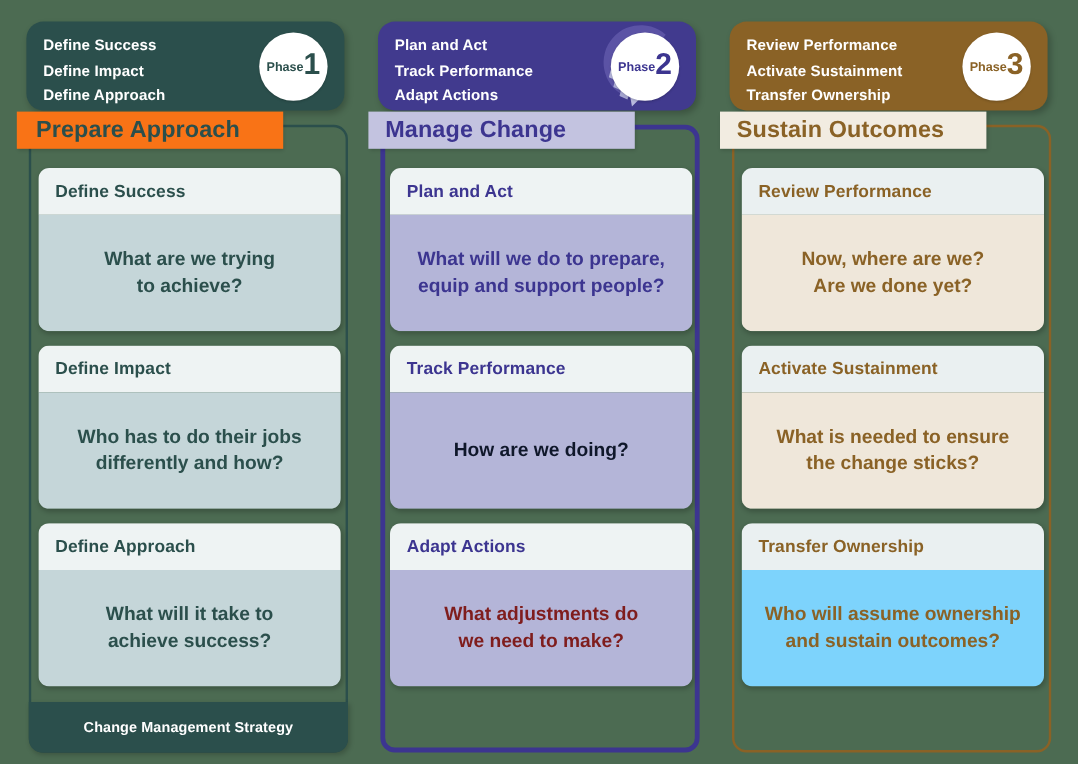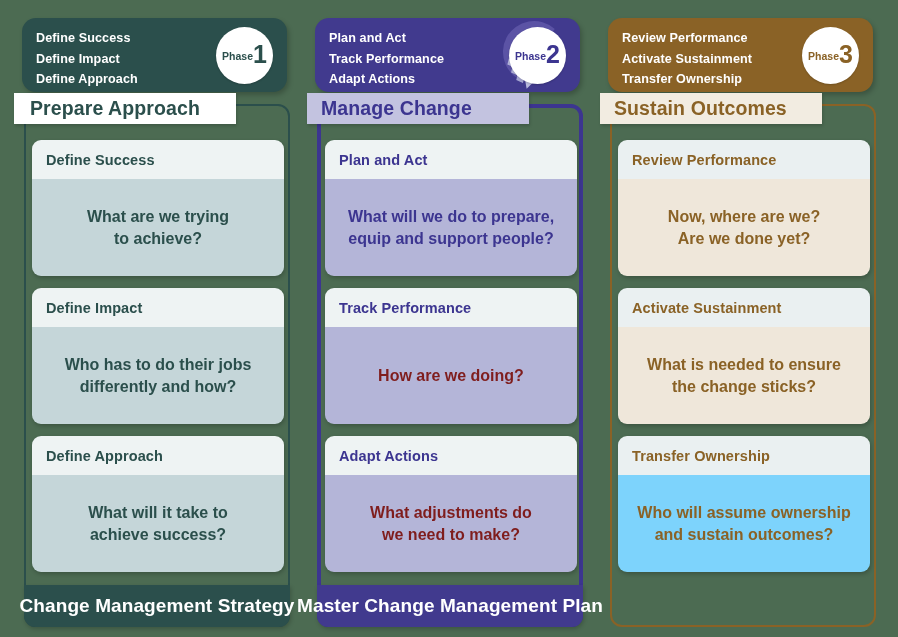--- a/index.html
+++ b/index.html
@@ -172,21 +172,21 @@
     left: 14px;
     bottom: 10px;
     width: 266px;
     height: 42px;
     border-bottom-left-radius: 11px;
     border-bottom-right-radius: 11px;
     display: flex;
     align-items: center;
     justify-content: center;
     color: #ffffff;
-    font-size: 19px;
+    font-size: 12px;
     font-weight: bold;
     letter-spacing: .1px;
     white-space: nowrap;
     z-index: 6;
     box-shadow: 1px 2px 4px rgba(0,0,0,.2);
   }
 </style>
 </head>
 <body style="background: rgb(76, 107, 82);">
 
@@ -195,21 +195,21 @@
       <div class="phase-box" style="border-color: rgb(43, 79, 76); border-width: 2px;"></div>
       <div class="phase-head" style="background: rgb(43, 79, 76);">
         <span class="mini">Define Success</span>
         <span class="mini">Define Impact</span>
         <span class="mini">Define Approach</span>
         <div class="phase-badge" style="color: rgb(43, 79, 76);">
           <span class="bw">Phase</span>
           <span class="bn">1</span>
         </div>
       </div>
-      <div class="phase-title" style="background: #ffffff; color: rgb(43, 79, 76); padding-left: 16px;">Prepare Approach</div>
+      <div class="phase-title" style="background: #f97316; color: rgb(43, 79, 76); padding-left: 16px;">Prepare Approach</div>
       <div class="cards">
         <div class="card">
           <div class="card-head" style="background: rgb(238, 243, 243); color: rgb(43, 79, 76);">Define Success</div>
           <div class="card-body" style="background: rgb(197, 214, 217); color: rgb(43, 79, 76);">What are we trying<br>to achieve?</div>
         </div>
         <div class="card">
           <div class="card-head" style="background: rgb(238, 243, 243); color: rgb(43, 79, 76);">Define Impact</div>
           <div class="card-body" style="background: rgb(197, 214, 217); color: rgb(43, 79, 76);">Who has to do their jobs<br>differently and how?</div>
         </div>
         <div class="card">
@@ -238,28 +238,27 @@
         </div>
       </div>
       <div class="phase-title" style="background: rgb(195, 195, 224); color: rgb(60, 53, 144);">Manage Change</div>
       <div class="cards">
         <div class="card">
           <div class="card-head" style="background: rgb(238, 243, 243); color: rgb(60, 53, 144);">Plan and Act</div>
           <div class="card-body" style="background: rgb(180, 181, 216); color: rgb(60, 53, 144);">What will we do to prepare,<br>equip and support people?</div>
         </div>
         <div class="card">
           <div class="card-head" style="background: rgb(238, 243, 243); color: rgb(60, 53, 144);">Track Performance</div>
-          <div class="card-body" style="background: rgb(180, 181, 216); color: #7f1d1d;">How are we doing?</div>
+          <div class="card-body" style="background: rgb(180, 181, 216); color: #0f172a;">How are we doing?</div>
         </div>
         <div class="card">
           <div class="card-head" style="background: rgb(238, 243, 243); color: rgb(60, 53, 144);">Adapt Actions</div>
           <div class="card-body" style="background: rgb(180, 181, 216); color: #7f1d1d;">What adjustments do<br>we need to make?</div>
         </div>
       </div>
-      <div class="phase-footer" style="background: rgb(65, 58, 142);">Master Change Management Plan</div>
     </div>
     <div class="phase phase-3">
       <div class="phase-box" style="border-color: rgb(138, 98, 38); border-width: 2px;"></div>
       <div class="phase-head" style="background: rgb(138, 98, 38);">
         <span class="mini">Review Performance</span>
         <span class="mini">Activate Sustainment</span>
         <span class="mini">Transfer Ownership</span>
         <div class="phase-badge" style="color: rgb(138, 98, 38);">
           <span class="bw">Phase</span>
           <span class="bn">3</span>

